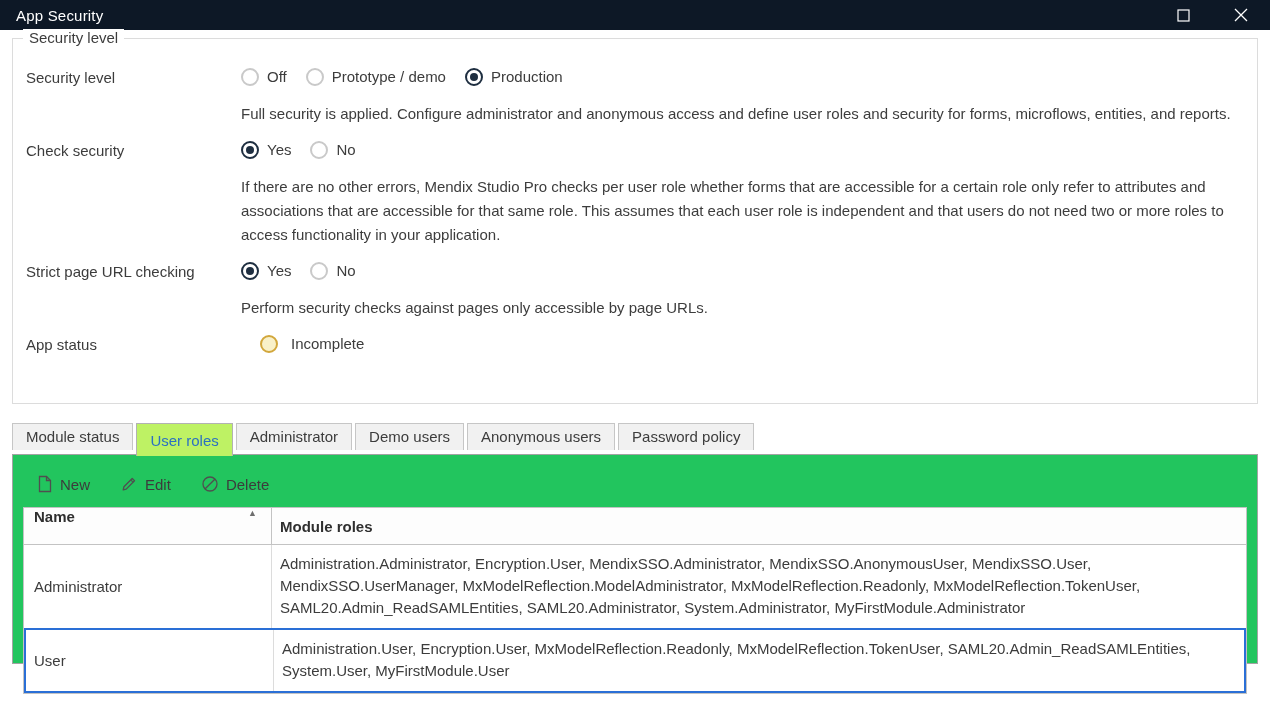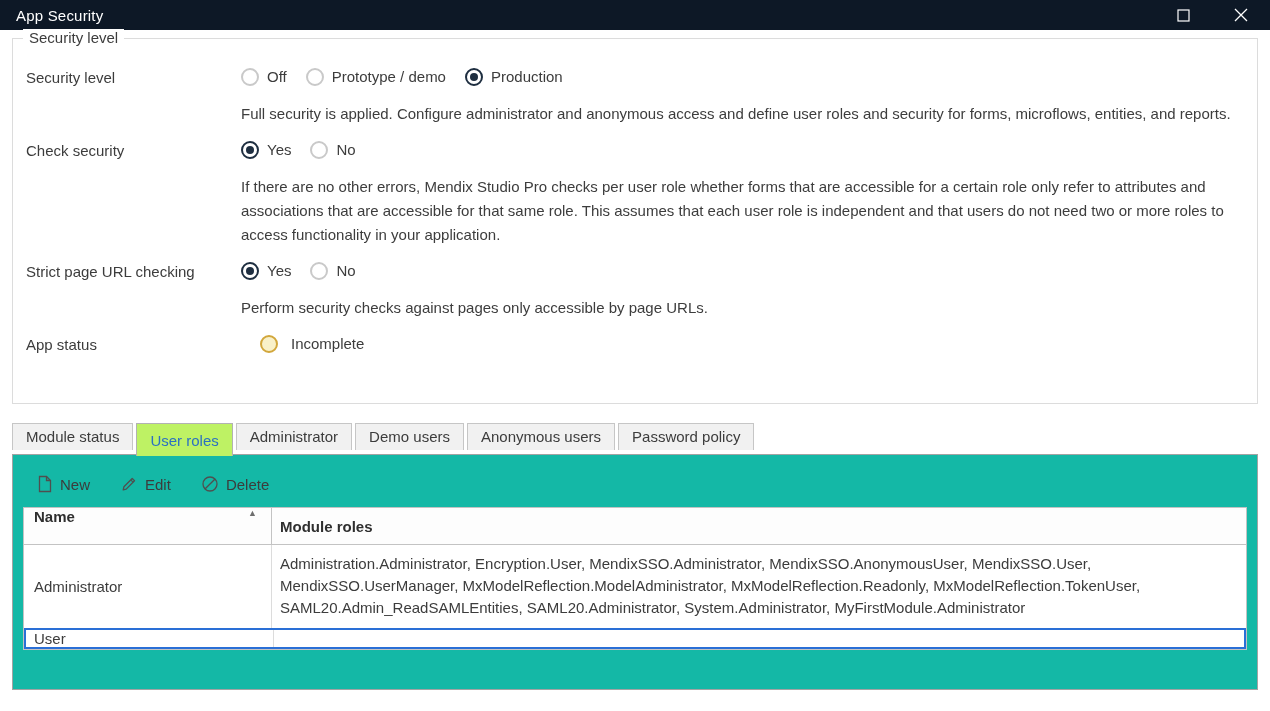--- a/index.html
+++ b/index.html
@@ -65,22 +65,22 @@
     color:#3c3c3c; padding:4px 13px 5px 13px; margin-right:3px;
     cursor:default; white-space:nowrap;
   }
   .tab[data-active="true"] {
     background:#bef264; color:#2b70c2; border-color:#b2b2b2;
     padding-top:8px; padding-bottom:7px; margin-bottom:-1px;
   }
 
   
   .panel {
-    margin:0 12px; border:1px solid #a3a3a3; background:#14b8a6;
-    height:236px; position:relative; z-index:1; padding:20px 10px 0 10px;
+    margin:0 12px; border:1px solid #a3a3a3; background:#22c55e;
+    height:210px; position:relative; z-index:1; padding:20px 10px 0 10px;
   }
   .toolbar { display:flex; align-items:center; gap:30px; padding-left:13px; margin-bottom:14px; }
   .tool-btn { display:flex; align-items:center; gap:7px; color:#3c3c3c; cursor:default; }
   .tool-btn svg { display:block; }
 
   .roles-table { border:1px solid #c3c3c3; }
   .thead { display:flex; height:37px; border-bottom:1px solid #c3c3c3; font-weight:bold; color:#2f2f2f; background:#fdfdfd; }
   .th-name {
     width:248px; flex:none; display:flex; align-items:flex-start; padding-left:10px;
     border-right:1px solid #c3c3c3; position:relative;
@@ -234,16 +234,17 @@
       </div>
     </div>
 
     <div class="trow" data-selected="false">
       <div class="td-name">Administrator</div>
       <div class="td-roles">Administration.Administrator, Encryption.User, MendixSSO.Administrator, MendixSSO.AnonymousUser, MendixSSO.User, MendixSSO.UserManager, MxModelReflection.ModelAdministrator, MxModelReflection.Readonly, MxModelReflection.TokenUser, SAML20.Admin_ReadSAMLEntities, SAML20.Administrator, System.Administrator, MyFirstModule.Administrator</div>
     </div>
 
     <div class="trow" data-selected="true">
       <div class="td-name">User</div>
+      <div class="td-roles">Administration.User, Encryption.User, MxModelReflection.Readonly, MxModelReflection.TokenUser, SAML20.Admin_ReadSAMLEntities, System.User, MyFirstModule.User</div>
     </div>
   </div>
 
 </div>
 
 </body></html>

